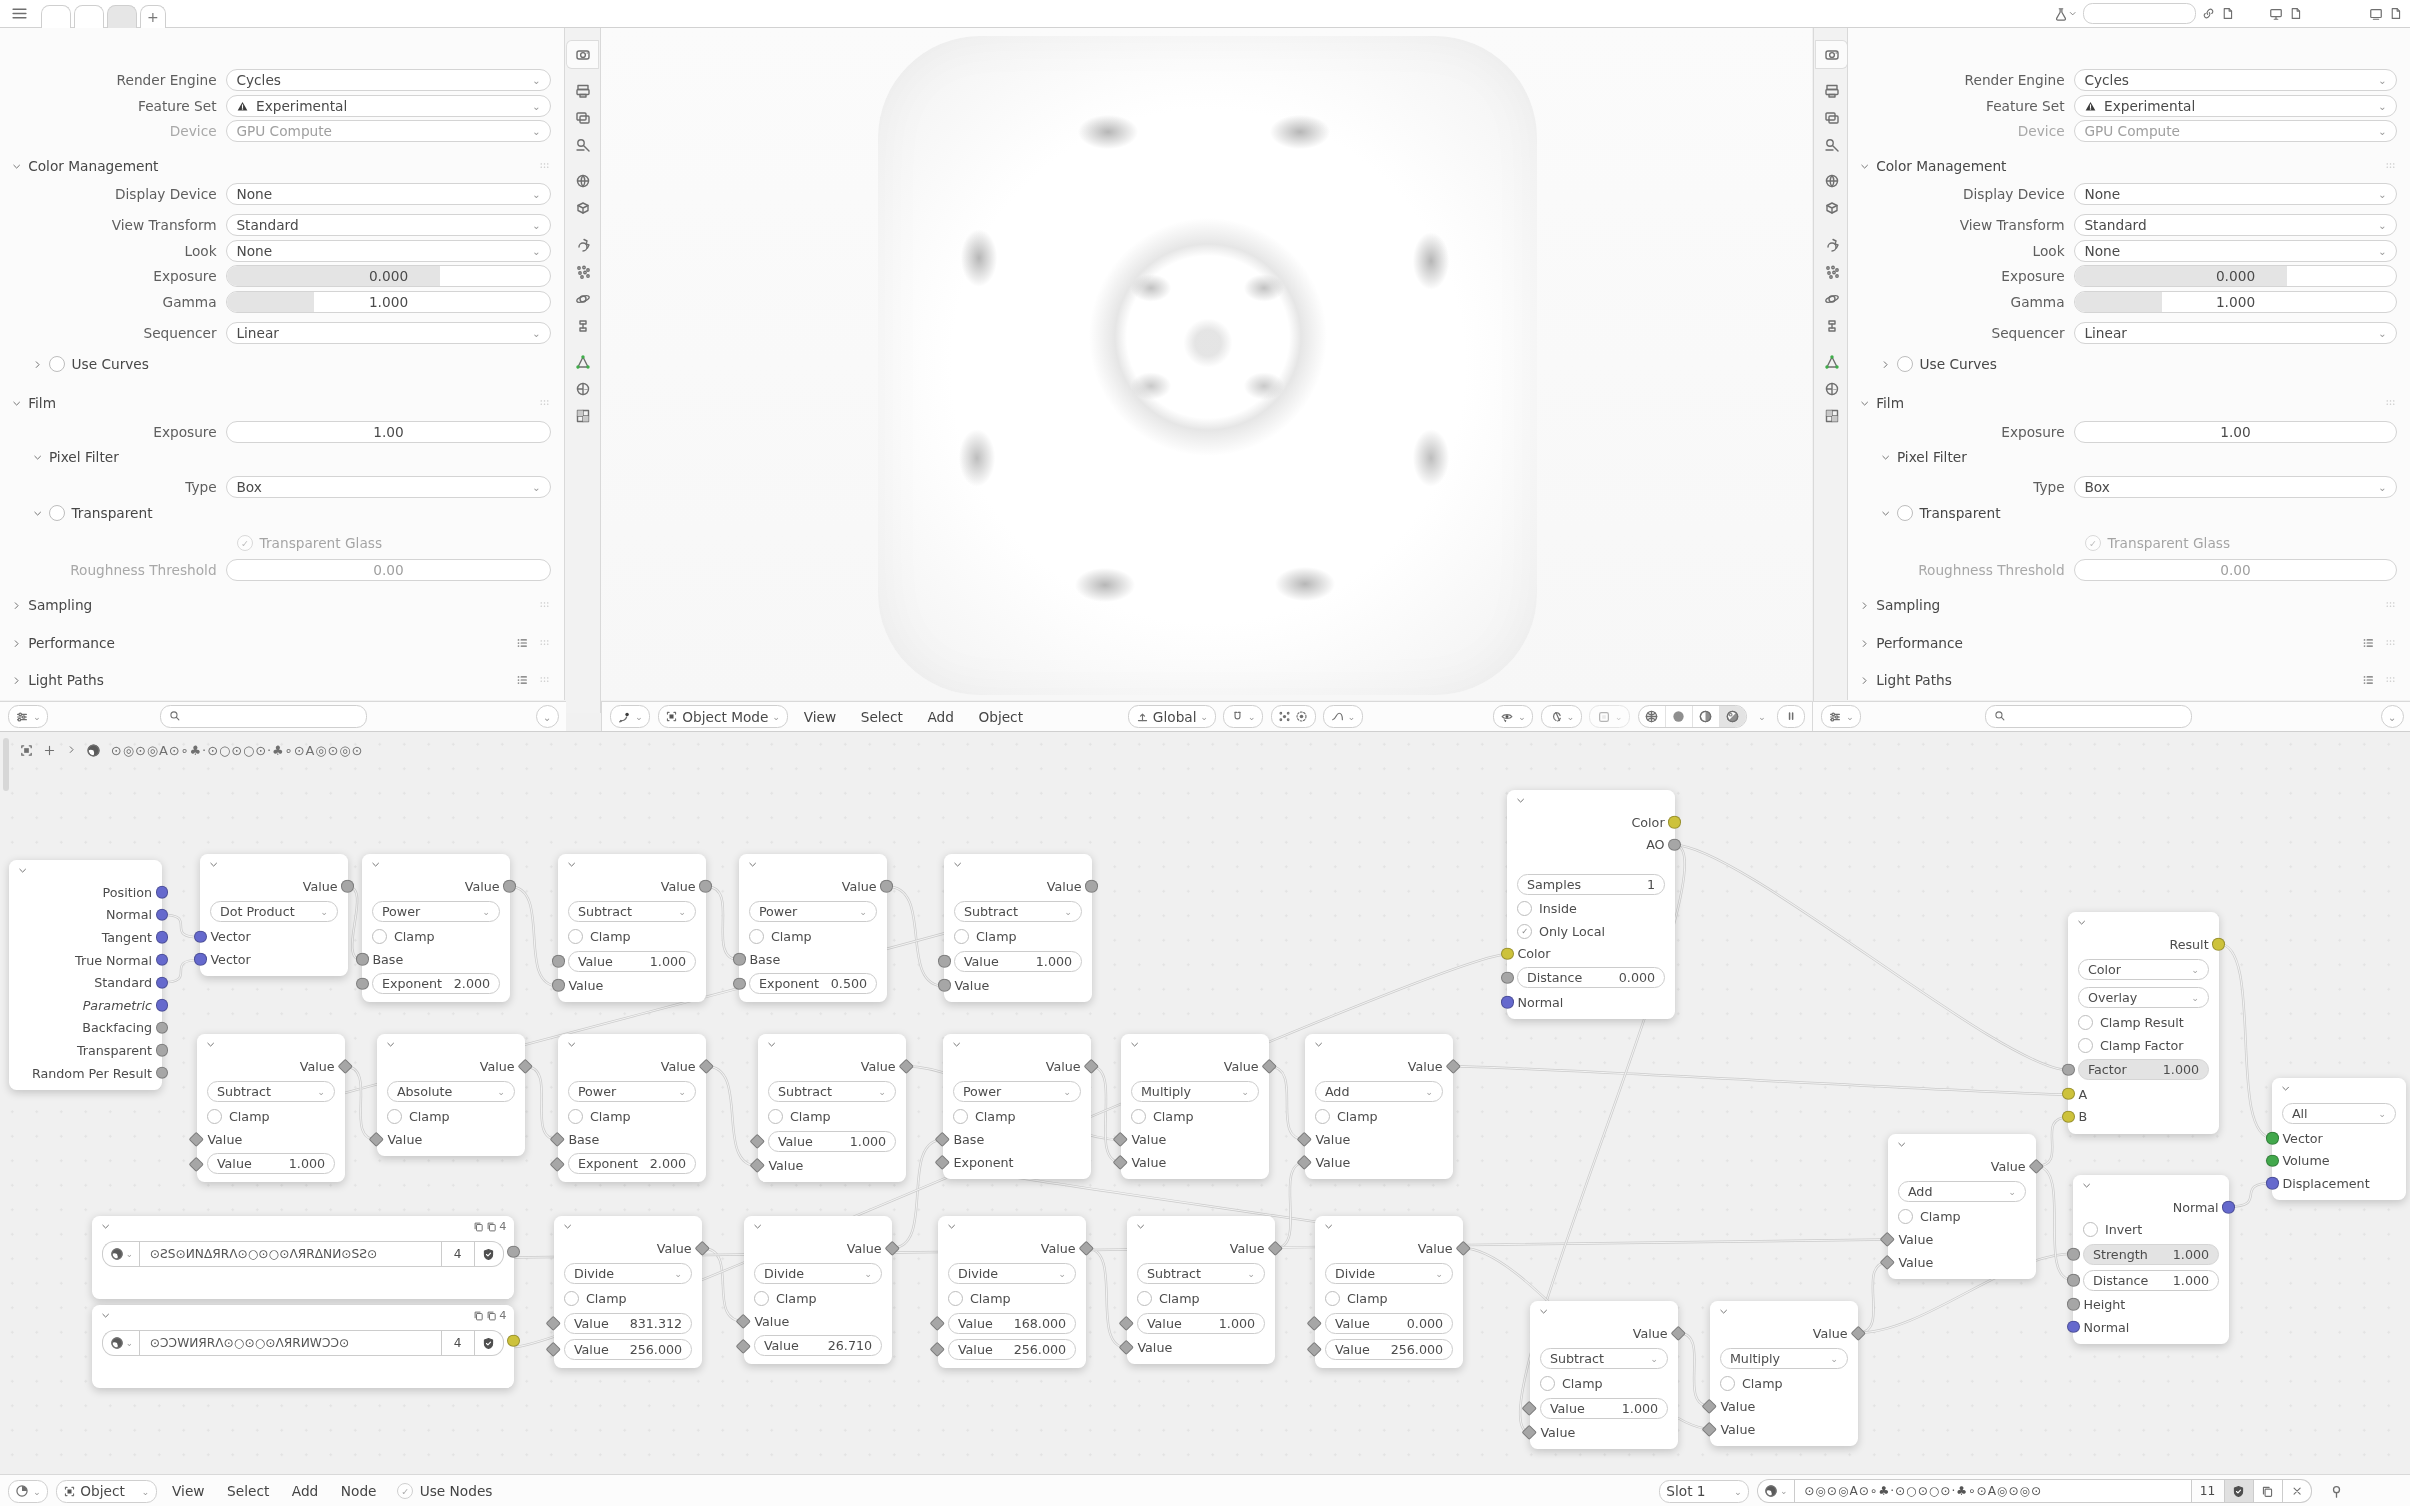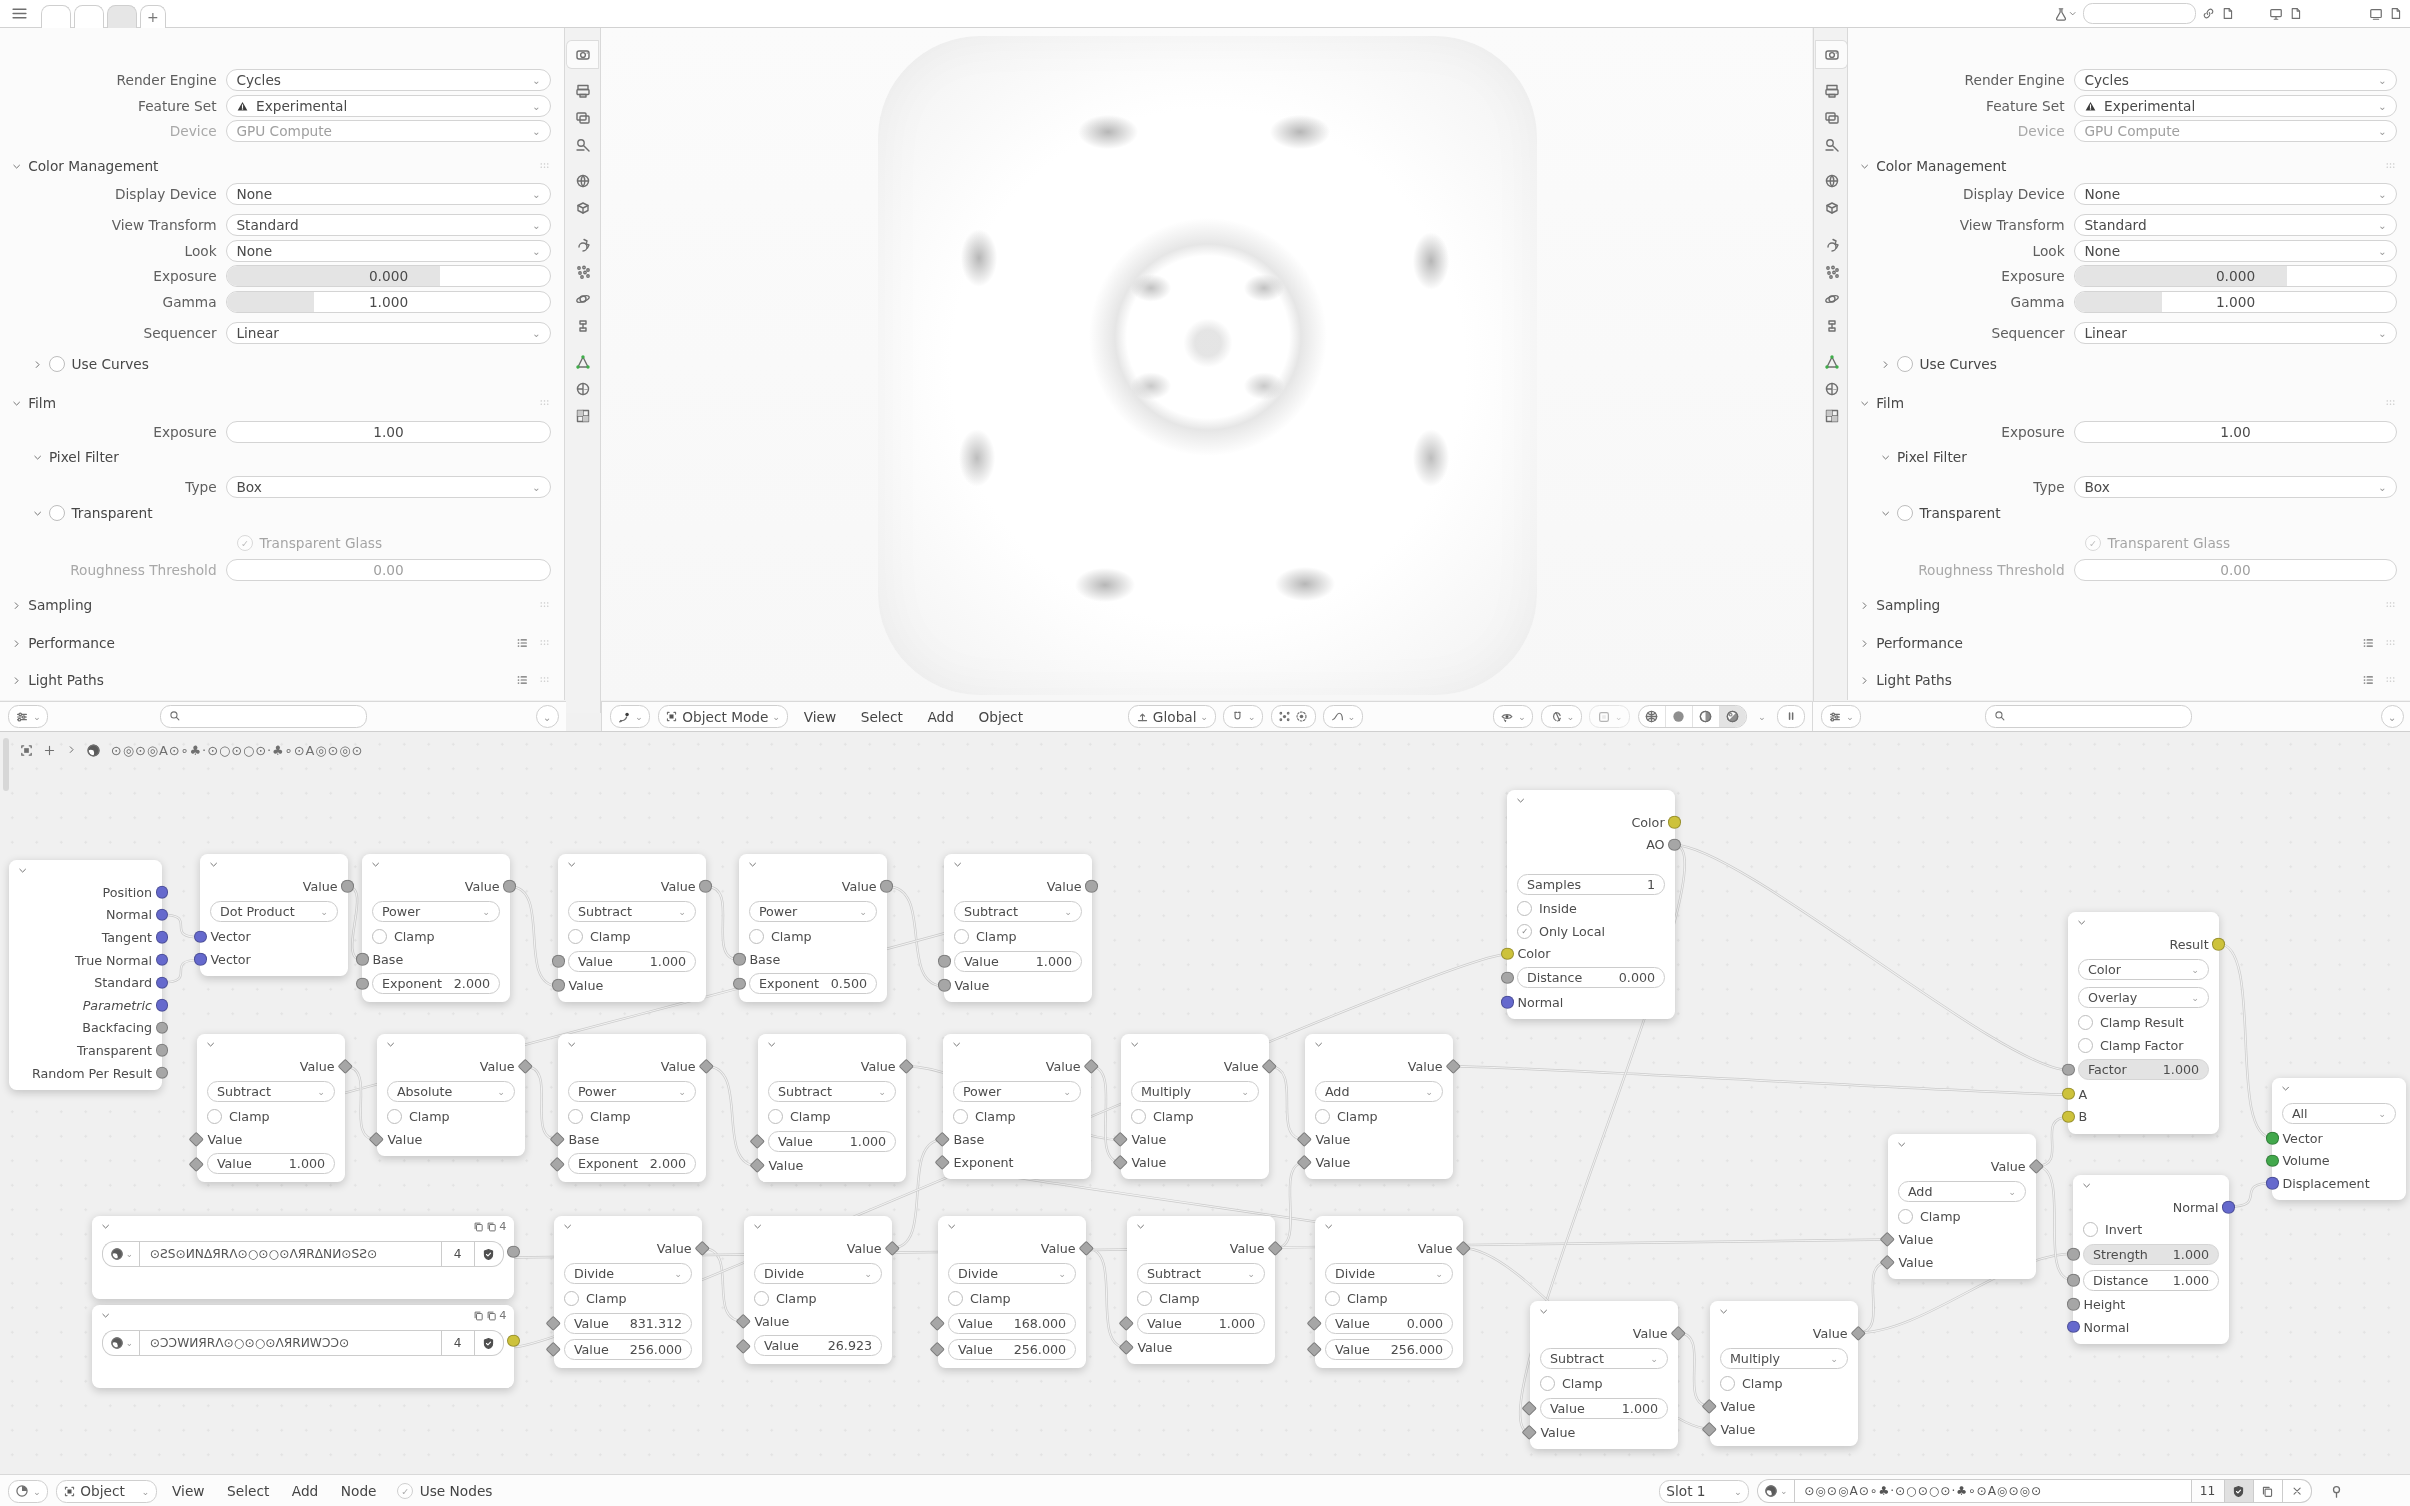--- a/index.html
+++ b/index.html
@@ -1705,21 +1705,21 @@
         </div>
         <div class="nrow" style="height: 22.6px;">
           <span>Value</span>
           <span class="sock l">
             <span class="sd" style="background:#a6a6a6;border:0.9px solid rgba(0,0,0,.25);display:block;"></span>
           </span>
         </div>
         <div class="nrow" style="height: 26px;">
           <span class="npill">
             <span>Value</span>
-            <span class="nv">26.923</span>
+            <span class="nv">26.710</span>
           </span>
           <span class="sock l">
             <span class="sd" style="background:#a6a6a6;border:0.9px solid rgba(0,0,0,.25);display:block;"></span>
           </span>
         </div>
       </div>
       <div class="node" style="left: 938px; top: 484px; width: 148px;">
         <div class="nhead">
           <span class="ic">
             <svg width="11.3" height="11.3" viewBox="0 0 16 16" fill="none" stroke="#6f6f6f" stroke-width="1.4" stroke-linecap="round" stroke-linejoin="round">

